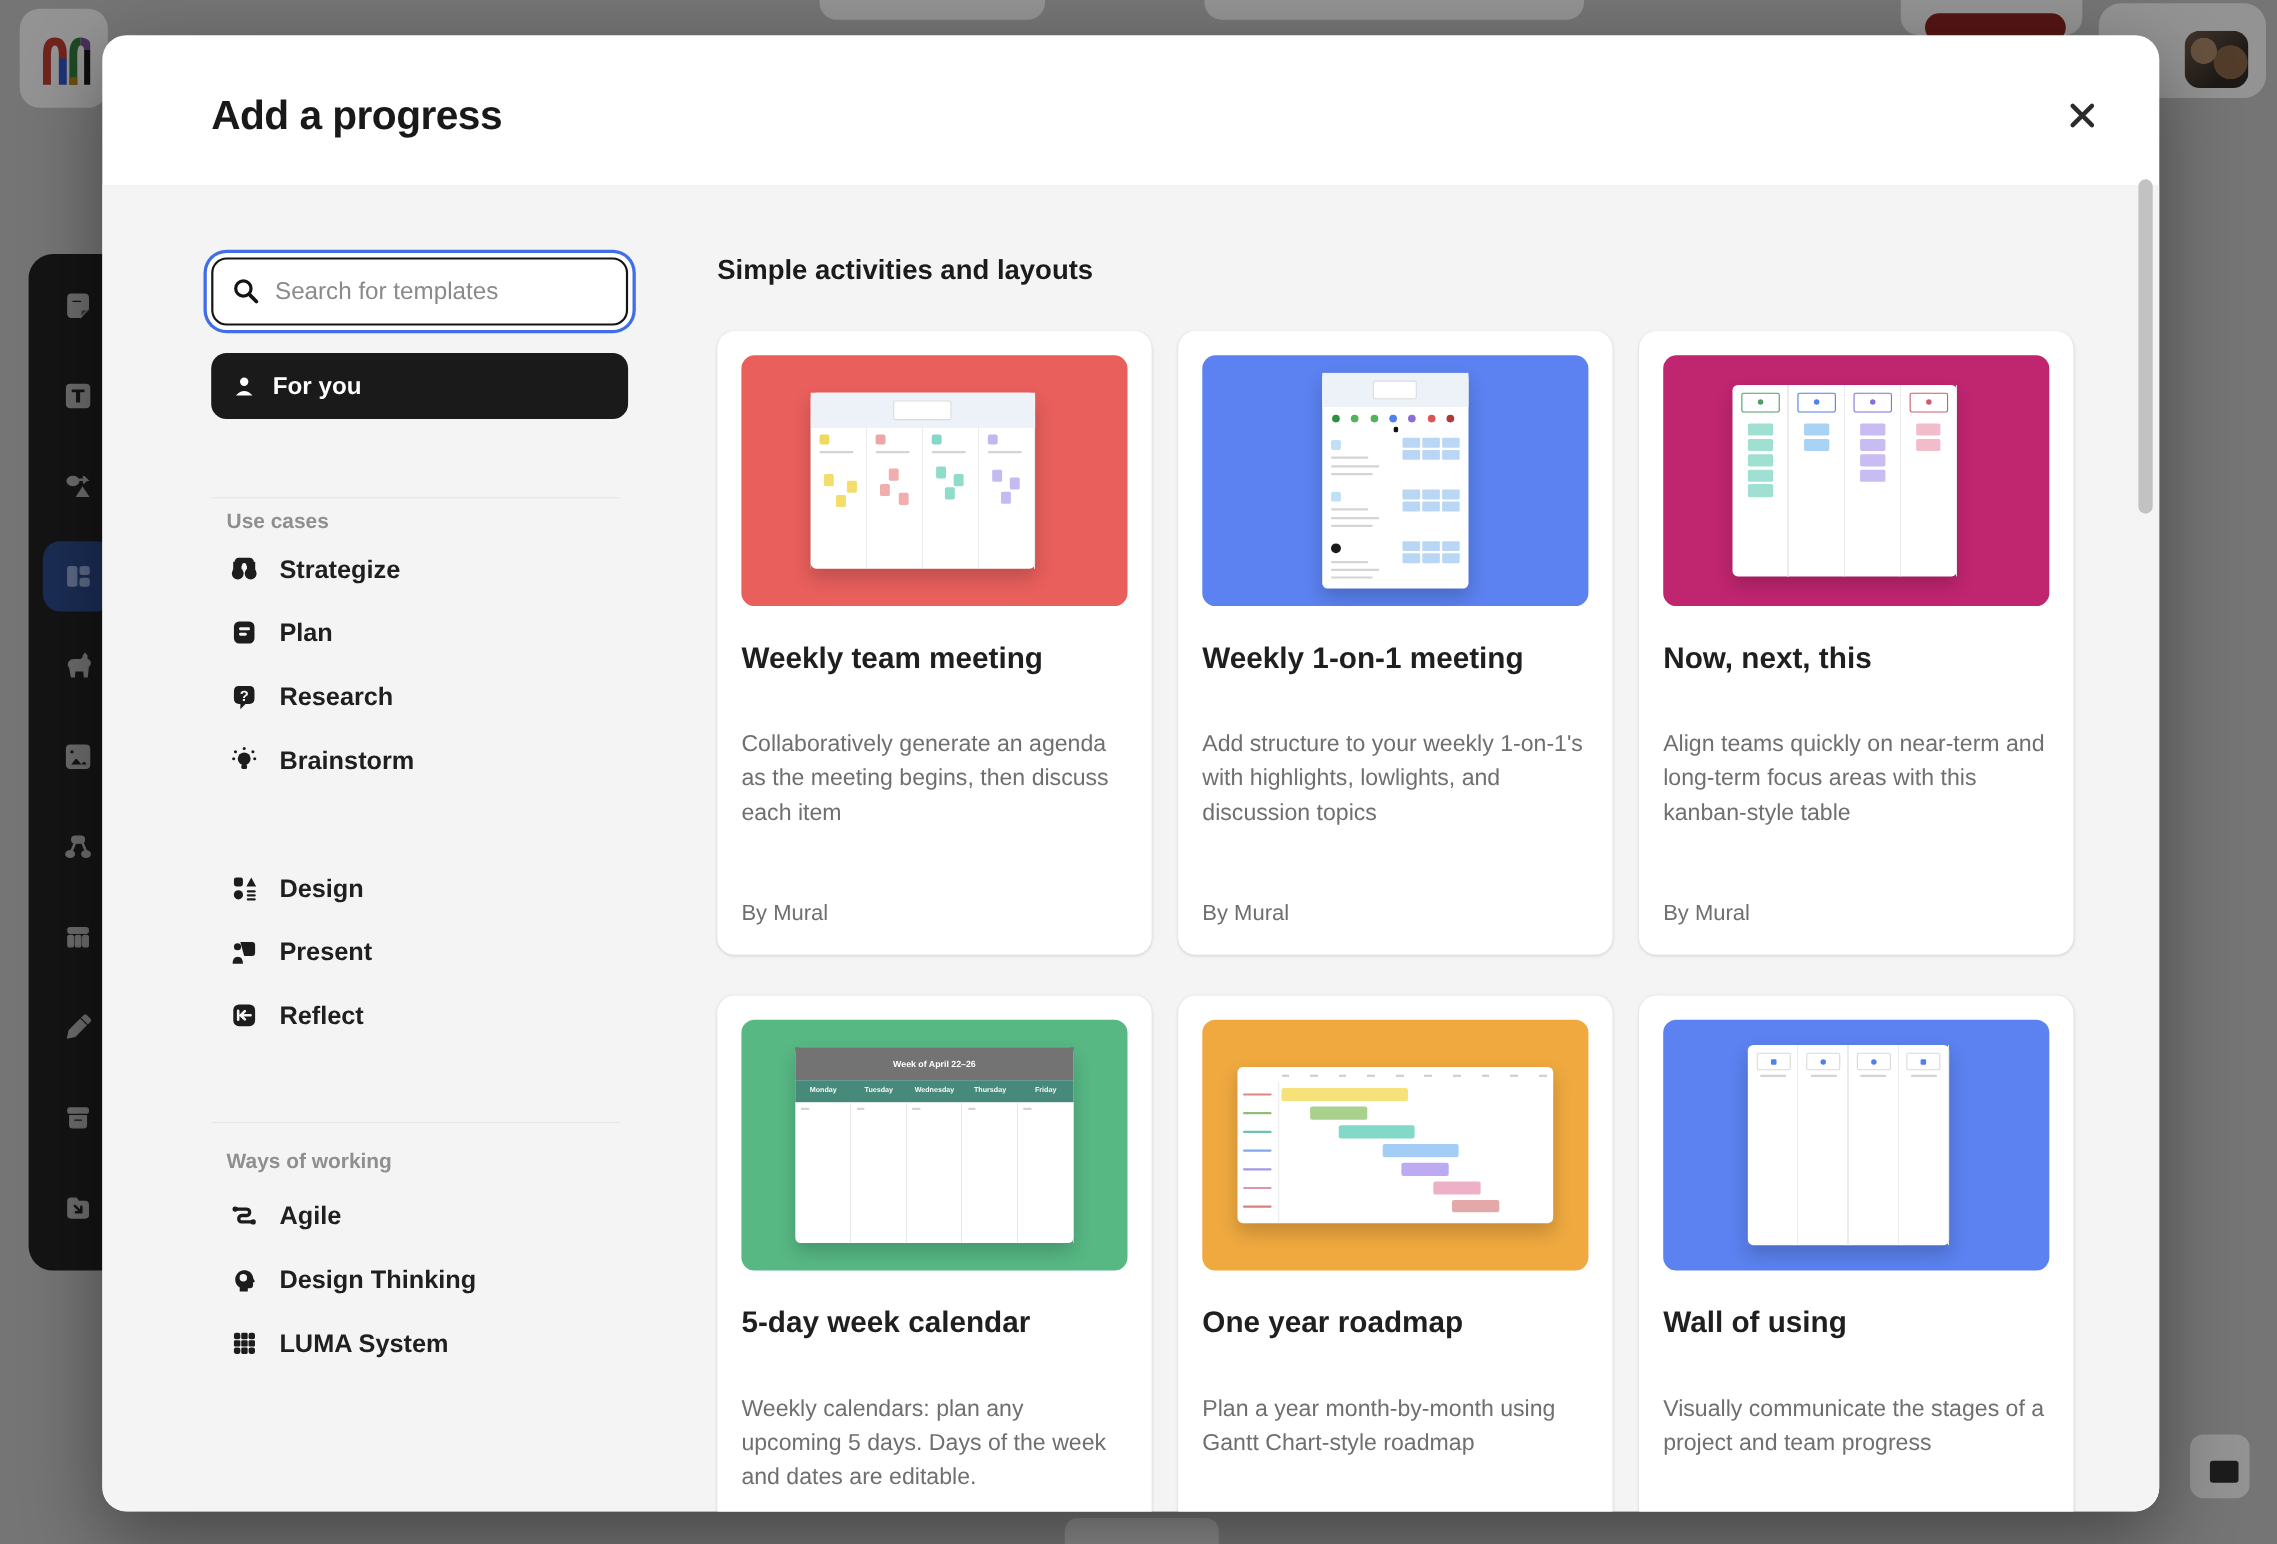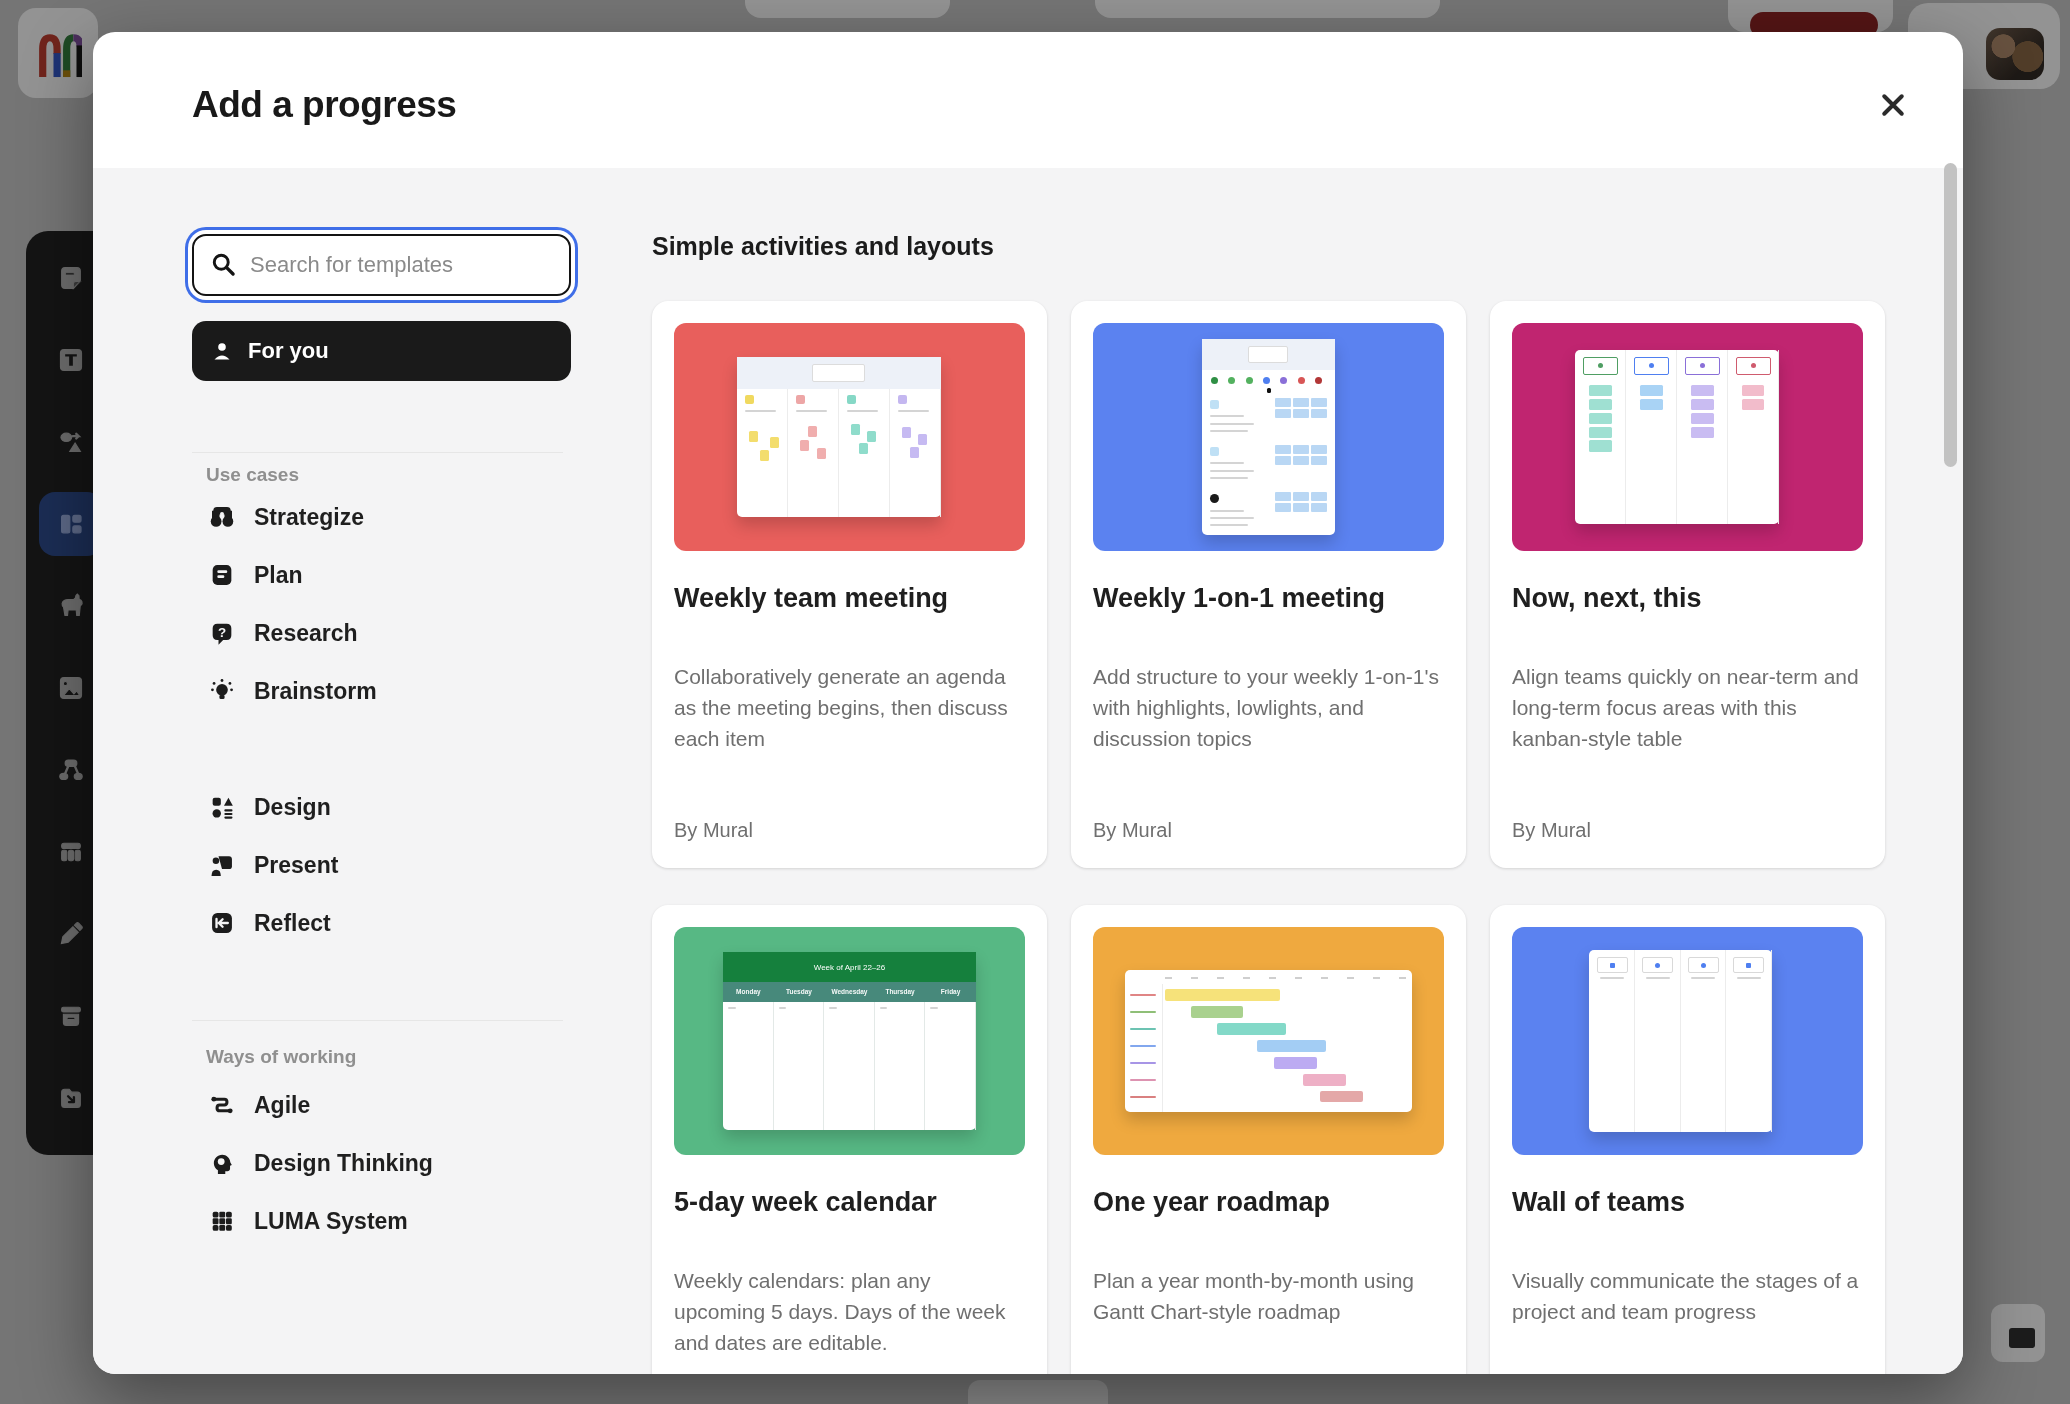--- a/index.html
+++ b/index.html
@@ -74,22 +74,22 @@
   .mbox{position:absolute;background:#fff;border:1px solid #dcdcdc;border-radius:2px}
   .chip{position:absolute;width:9px;height:9px;border-radius:2px}
   .stk{position:absolute;border-radius:1.5px}
   .bar{position:absolute;border-radius:2px}
   .oc{position:absolute;border:1px solid;border-radius:2px;background:#fff;display:flex;align-items:center;justify-content:center}
   .oc i{width:5px;height:5px;border-radius:50%;display:block}
   .dot{position:absolute;width:7px;height:7px;border-radius:50%}
   .tline{position:absolute;height:2px;background:#d4d4d4;border-radius:1px}
   .grid6{position:absolute;display:grid;grid-template-columns:repeat(3,16px);grid-auto-rows:9px;gap:2px}
   .grid6 b{background:#b9d7f4;border-radius:1px}
-  .cal-head{position:absolute;left:0;right:0;top:0;background:#15803d;color:#fff;
-            font-size:8px;font-weight:400;display:flex;align-items:center;justify-content:center}
+  .cal-head{position:absolute;left:0;right:0;top:0;background:#737373;color:#fff;
+            font-size:8px;font-weight:700;display:flex;align-items:center;justify-content:center}
   .cal-days{position:absolute;left:0;right:0;background:#47897b;display:flex}
   .cal-days span{flex:1;text-align:center;color:rgba(255,255,255,.95);font-size:6.5px;line-height:19px;font-weight:700}
 
   
   .scroll-thumb{left:1851px;top:131px;width:13px;height:304px;border-radius:7px;background:#c2c2c2;z-index:11;cursor:pointer}
 </style>
 </head>
 <body>
 
 <div class="stage">
@@ -535,21 +535,21 @@
               </span>
             <span class="oc" style="left:79%;top:4%;width:17%;height:9%;border-color:#d9d9d9">
                 <i style="background:#4f7ff0;border-radius:1px"></i>
               </span>
             <span class="tline" style="left:6%;top:15%;width:13%;height:1.5px"></span>
             <span class="tline" style="left:31%;top:15%;width:13%;height:1.5px"></span>
             <span class="tline" style="left:56%;top:15%;width:13%;height:1.5px"></span>
             <span class="tline" style="left:81%;top:15%;width:13%;height:1.5px"></span>
           </div>
         </div>
-        <h3 class="c-title">Wall of teams</h3>
+        <h3 class="c-title">Wall of using</h3>
         <p class="c-desc">Visually communicate the stages of a project and team progress</p>
       </div>
 
     </div>
 
     <div class="abs scroll-thumb"></div>
   </div>
 
 </div>
 

